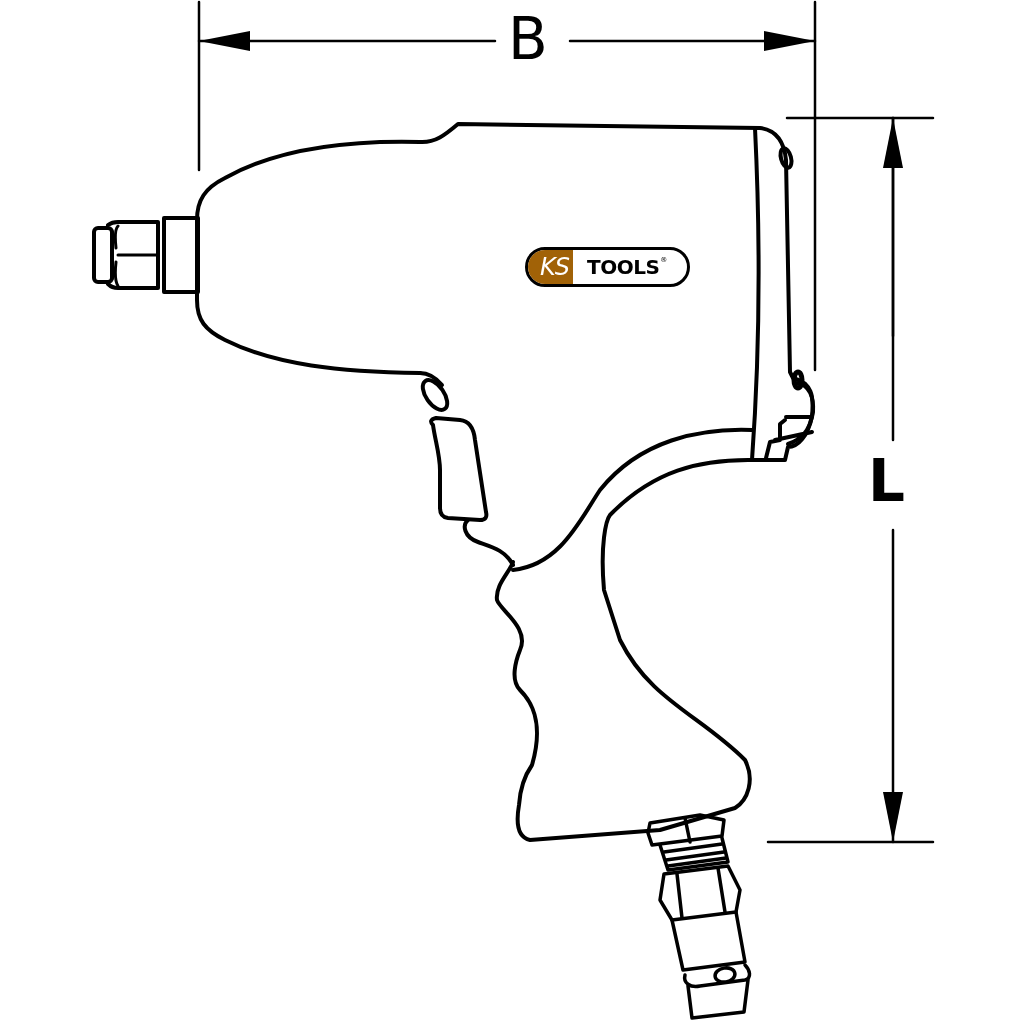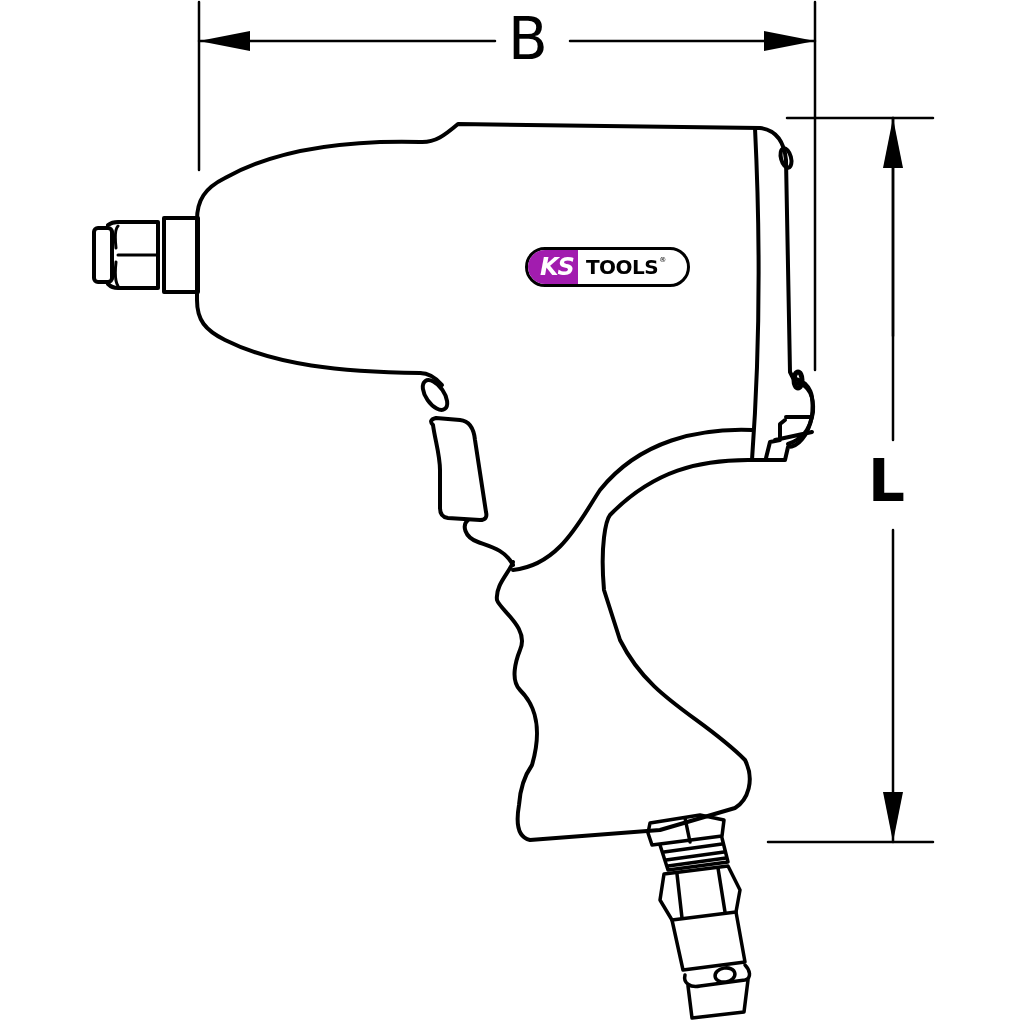--- a/index.html
+++ b/index.html
@@ -39,39 +39,39 @@
       width: 165px;
       height: 40px;
       border: 3px solid #000;
       border-radius: 20px;
       box-sizing: border-box;
       display: flex;
       overflow: hidden;
       background: #fff;
     }
     .logo-ks {
-      background: #a21caf;
+      background: #a16207;
       color: #fff;
       font-family: "DejaVu Sans", sans-serif;
       font-style: italic;
-      font-weight: bold;
+      font-weight: normal;
       font-size: 24px;
       display: flex;
       align-items: center;
       padding: 0 4px 0 12px;
       letter-spacing: -1px;
     }
     .logo-tools {
       color: #000;
       font-family: "DejaVu Sans", sans-serif;
       font-weight: bold;
       font-size: 20px;
       display: flex;
       align-items: center;
-      padding-left: 8px;
+      padding-left: 14px;
       letter-spacing: -0.5px;
     }
     .logo-reg {
       font-size: 7px;
       align-self: flex-start;
       margin-top: 6px;
       margin-left: 1px;
     }
   </style>
 </head>

